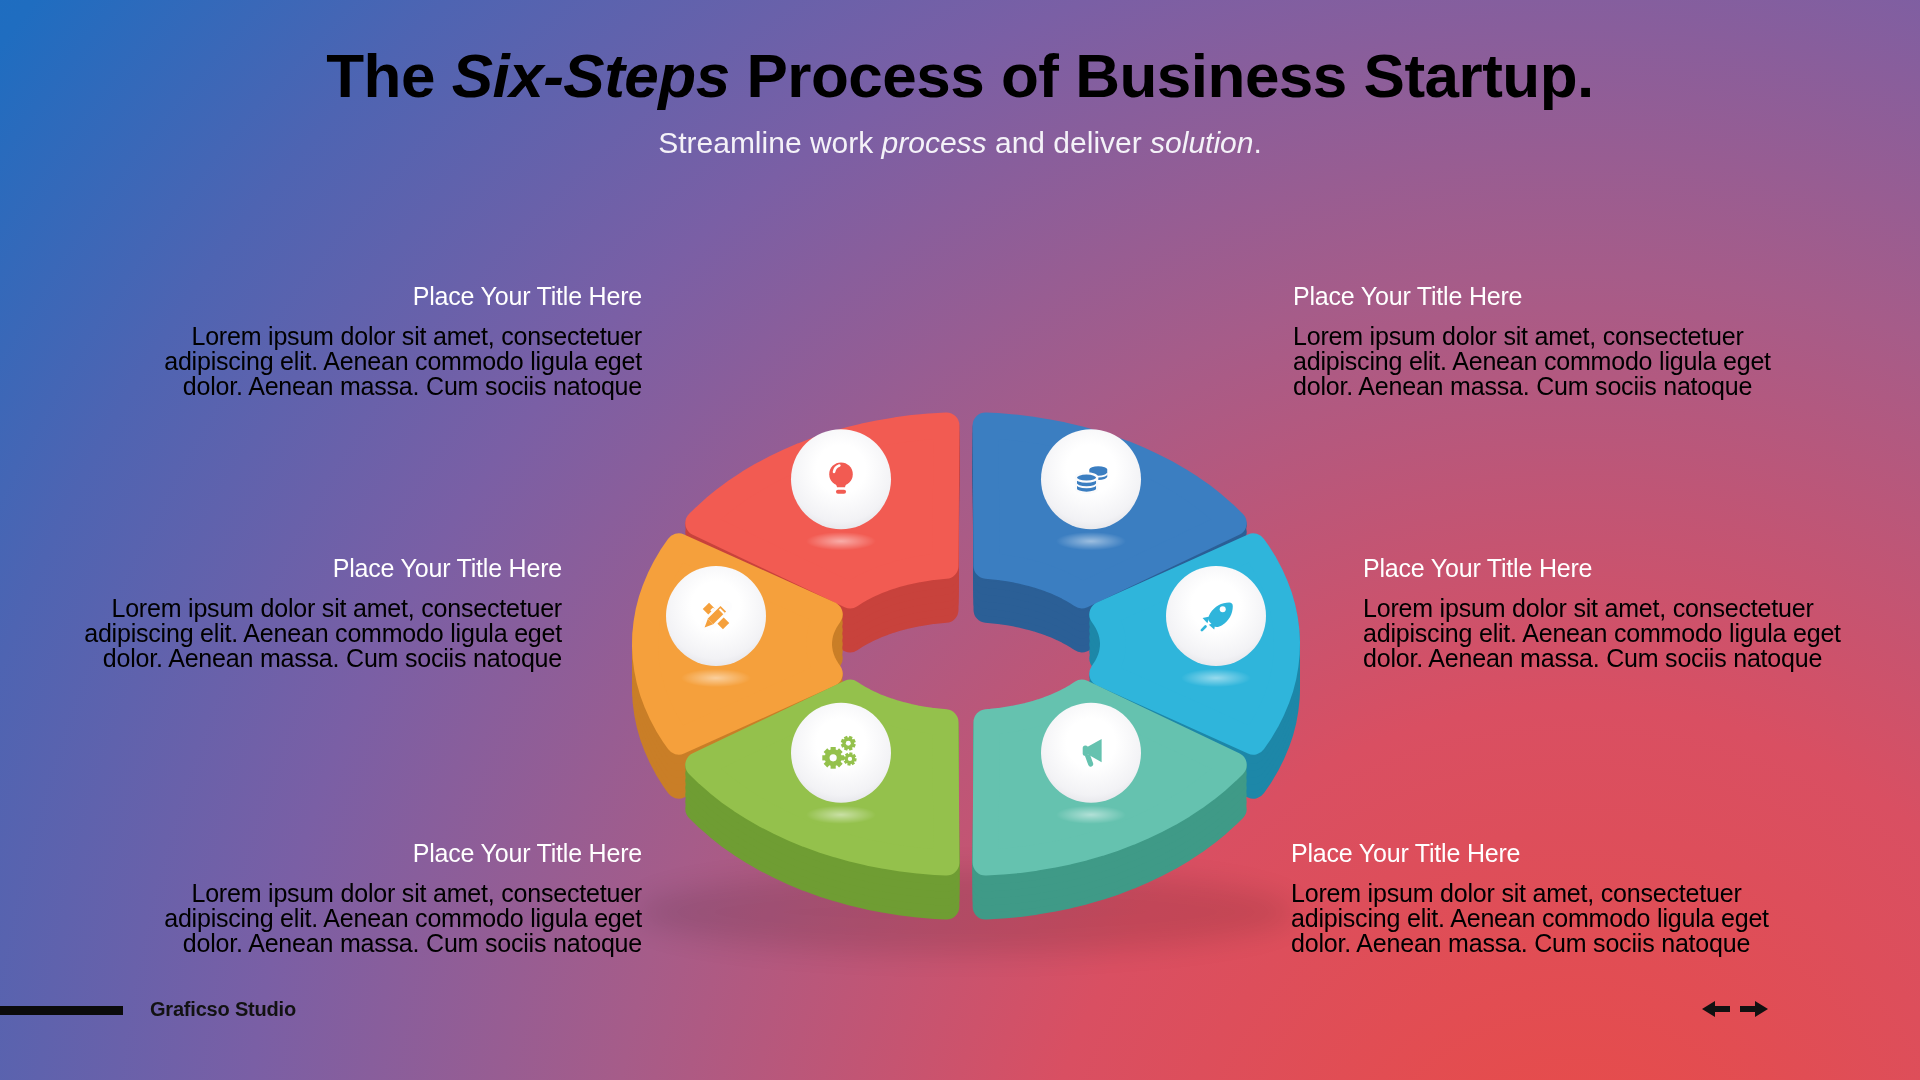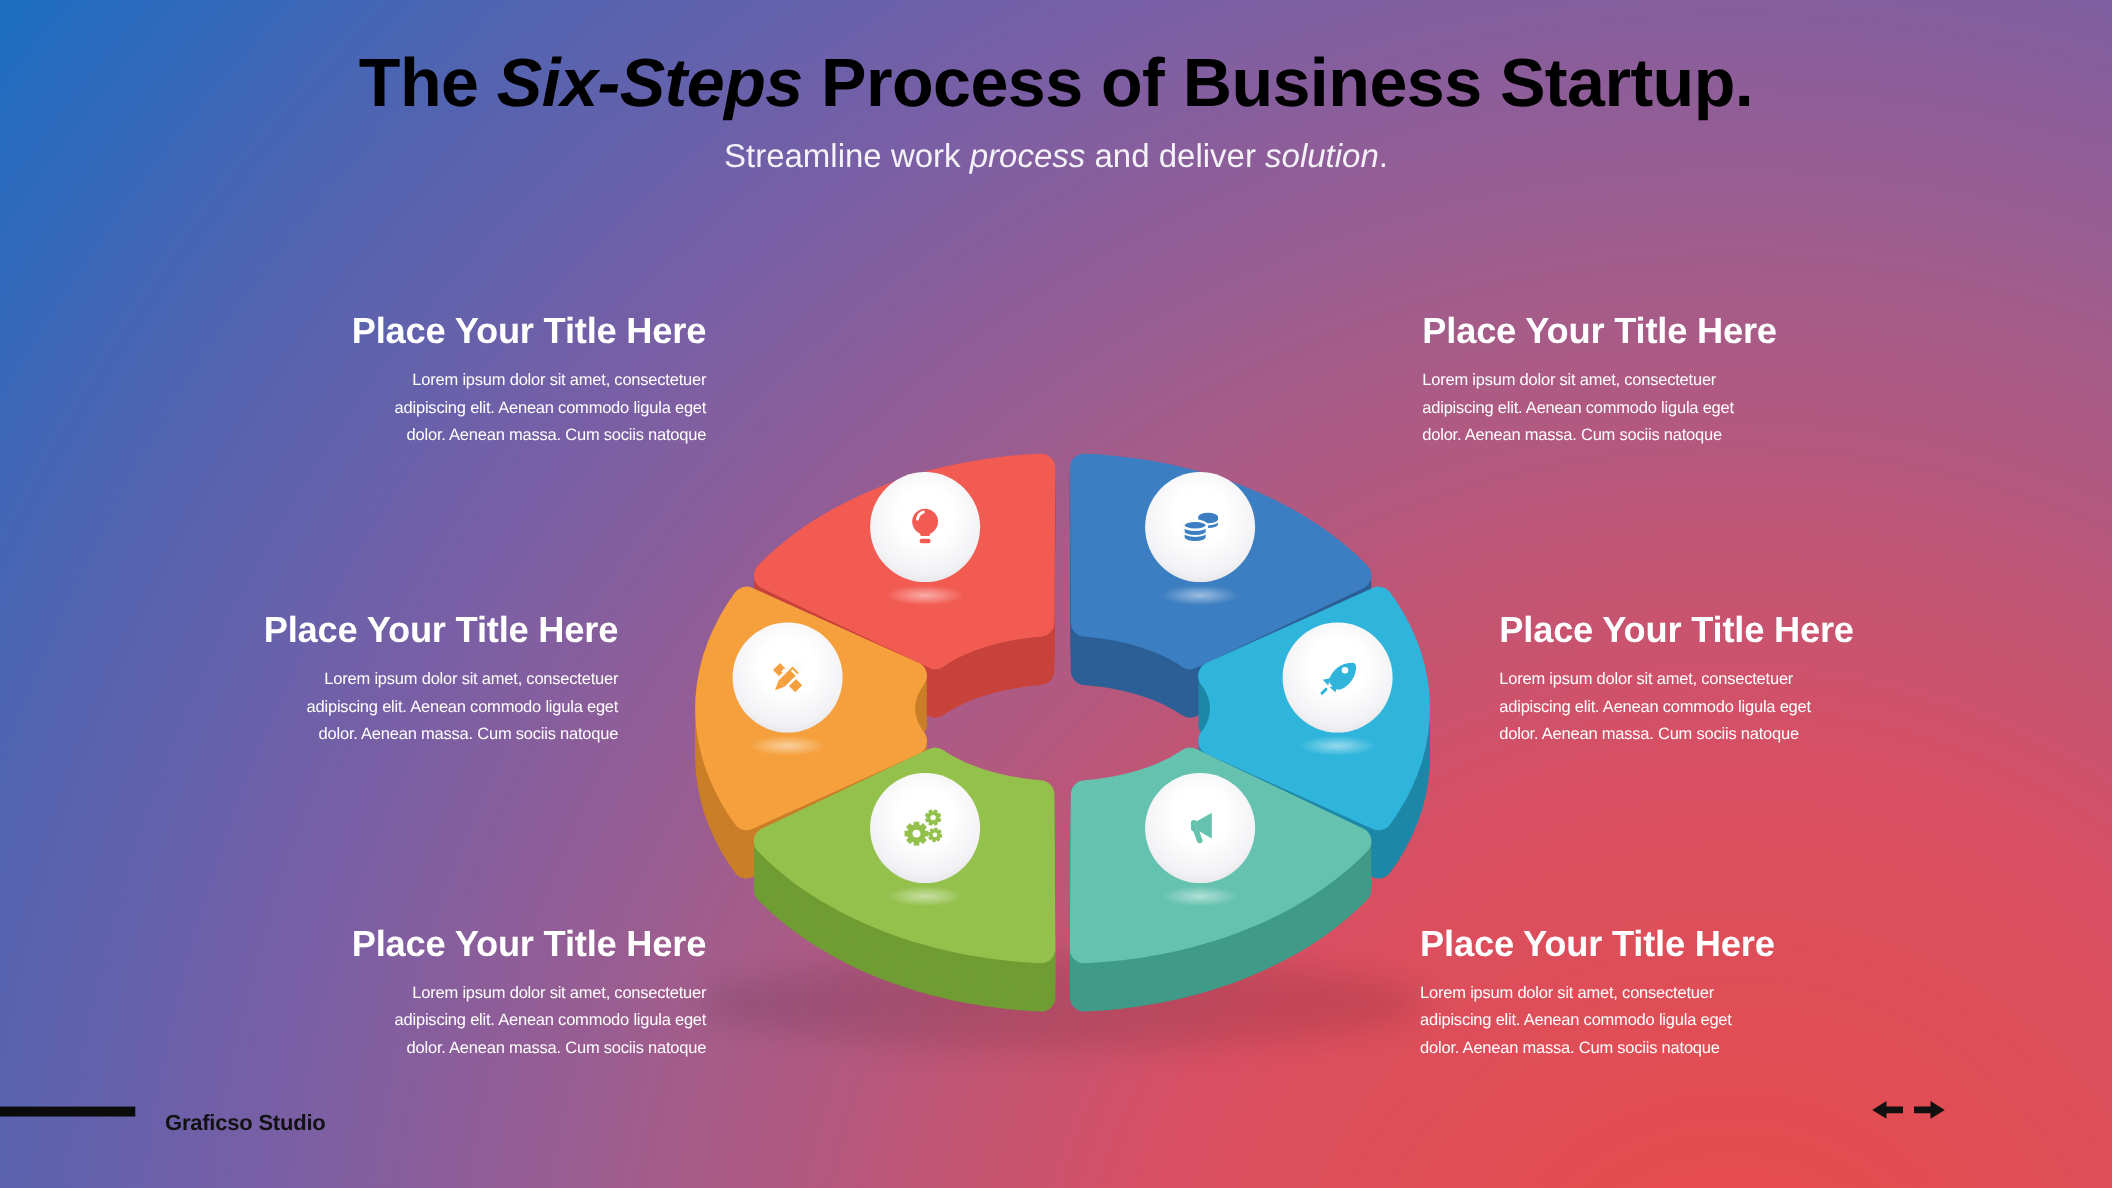--- a/index.html
+++ b/index.html
@@ -16,33 +16,33 @@
   }
   .slide-title{
     position:absolute;left:0;top:40px;width:1920px;text-align:center;
     color:#000000;font-size:62px;font-weight:bold;letter-spacing:-0.5px;
   }
   .slide-subtitle{
     position:absolute;left:0;top:126px;width:1920px;text-align:center;
     color:#f4f2f8;font-size:30px;font-weight:400;
   }
   .tb{position:absolute;width:500px;color:#fff;}
-  .tb .tb-title{font-size:33px;font-weight:bold;letter-spacing:-0.2px;margin:0 0 13px 0;}
-  .tb .tb-body{font-size:15px;line-height:25px;letter-spacing:-0.2px;color:#ffffff;white-space:pre-line;}
+  .tb .tb-title{font-size:25px;font-weight:normal;letter-spacing:-0.2px;margin:0 0 13px 0;}
+  .tb .tb-body{font-size:25px;line-height:25px;letter-spacing:-0.2px;color:#000000;white-space:pre-line;}
   .tb.align-right{text-align:right;}
   .tb.align-left{text-align:left;}
   .tb-tl{right:1278px;top:282px;}
   .tb-tr{left:1293px;top:282px;}
   .tb-ml{right:1358px;top:554px;}
   .tb-mr{left:1363px;top:554px;}
   .tb-bl{right:1278px;top:839px;}
   .tb-br{left:1291px;top:839px;}
   #ringsvg{position:absolute;left:0;top:0;}
   .footer-line{position:absolute;left:0;top:1006px;width:123px;height:9px;background:#0b0b0b;}
-  .brand{position:absolute;left:150px;top:998px;font-size:20px;font-weight:bold;color:#121212;letter-spacing:-0.2px;margin-top:12px;}
+  .brand{position:absolute;left:150px;top:998px;font-size:20px;font-weight:bold;color:#121212;letter-spacing:-0.2px;}
   .nav-arrows{position:absolute;left:1702px;top:999px;width:70px;height:20px;}
   .nav-arrows svg{display:block;}
 </style>
 </head>
 <body>
 
 <div class="bg"></div>
 
 <svg id="ringsvg" width="1920" height="1080" viewBox="0 0 1920 1080">
     <defs>

